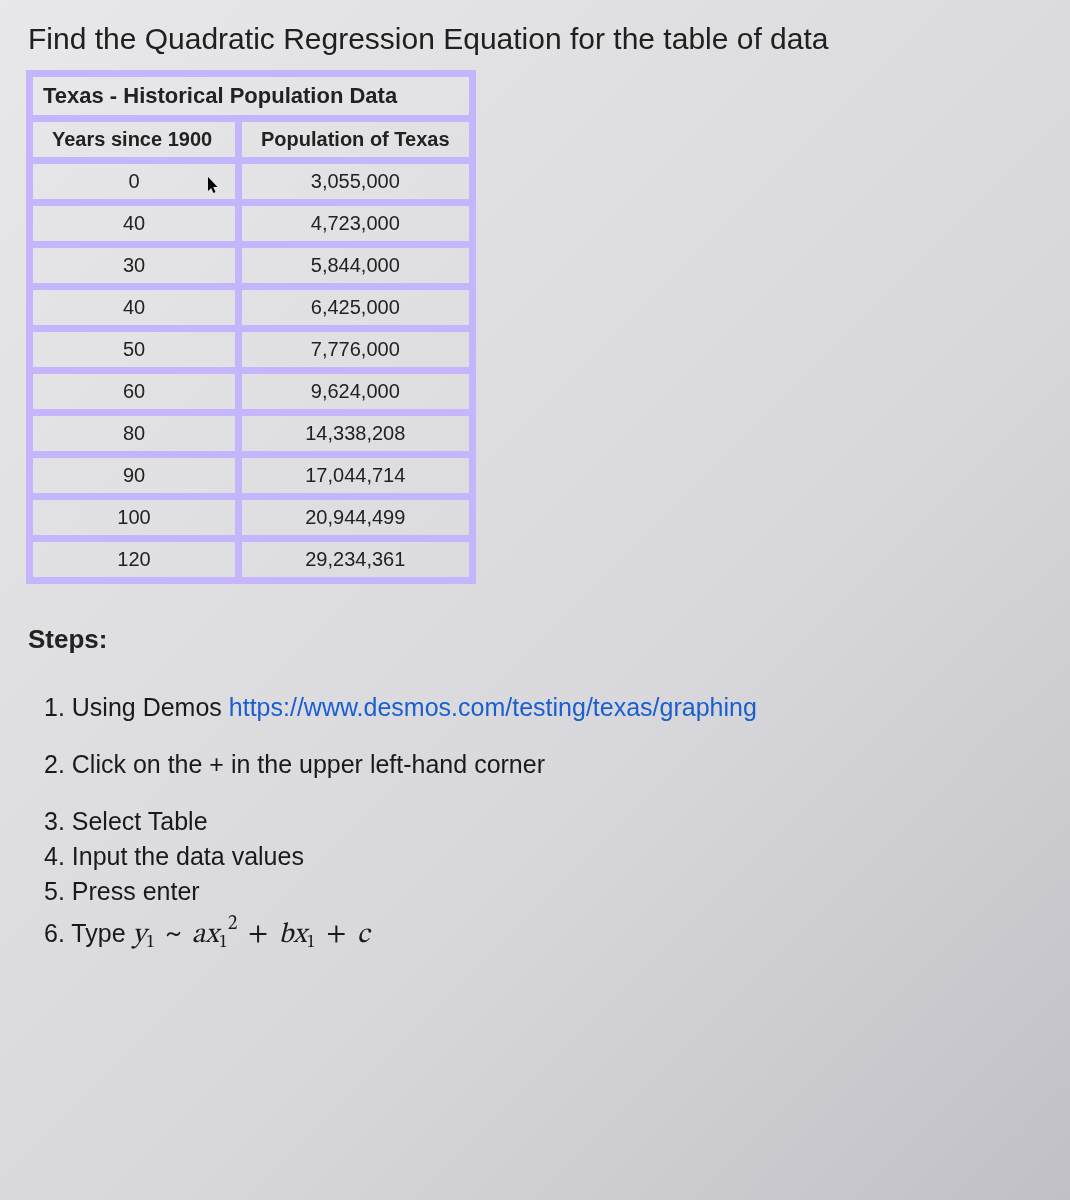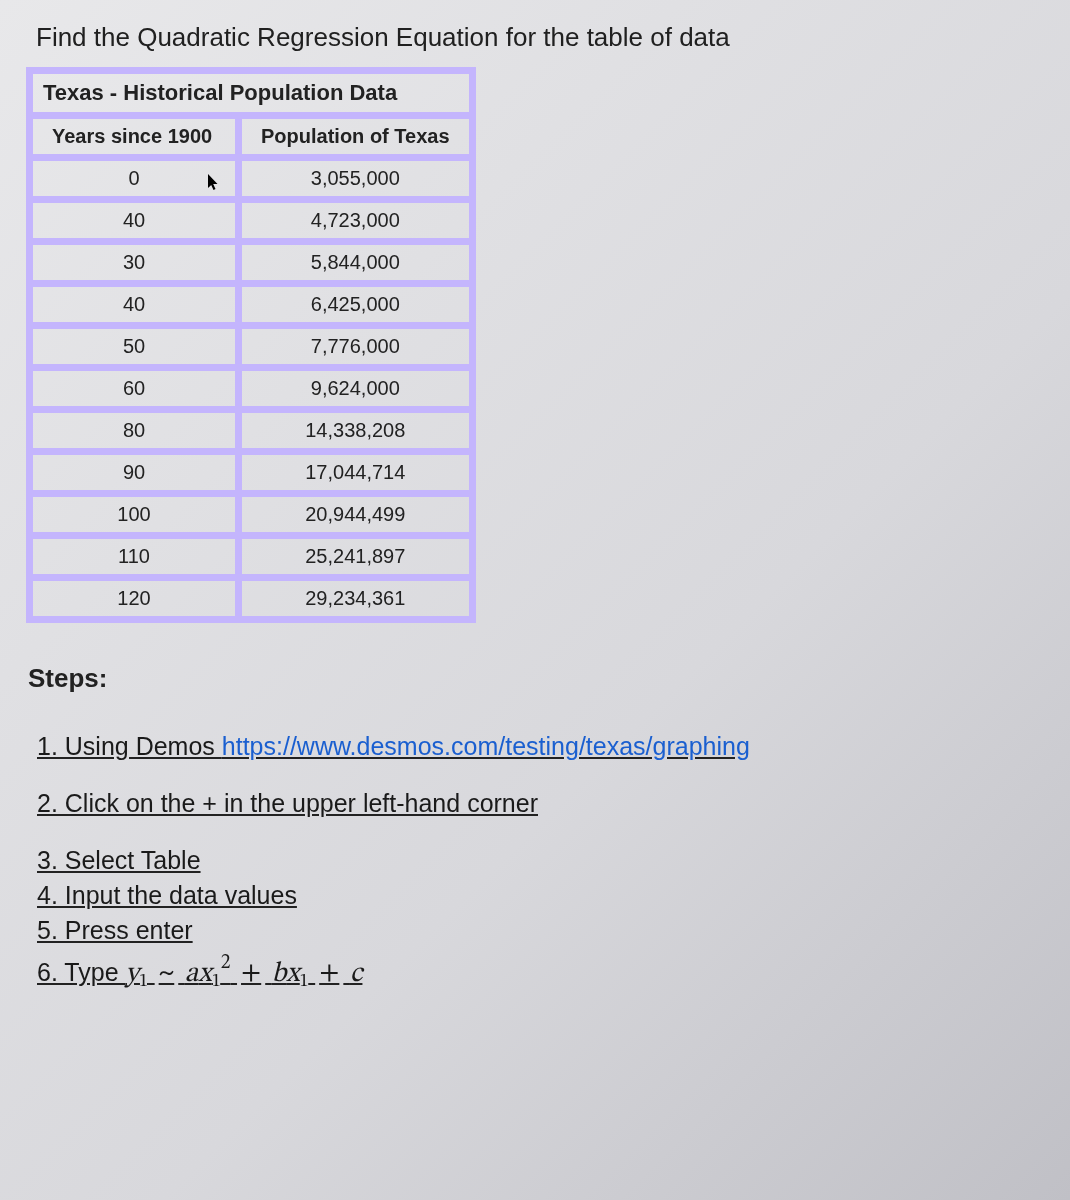--- a/index.html
+++ b/index.html
@@ -9,23 +9,23 @@
     height: 1200px;
     background: linear-gradient(135deg, #e8e8ea 0%, #d8d8dc 60%, #c0c0c6 100%);
     font-family: Arial, Helvetica, sans-serif;
     color: #222;
     overflow: hidden;
   }
   .page {
     padding: 16px 28px 28px 28px;
   }
   .title {
-    font-size: 26px;
+    font-size: 30px;
     font-weight: 400;
-    margin: 6px 0 14px 8px;
+    margin: 6px 0 14px 0;
     color: #202020;
   }
   .data-table {
     border-collapse: collapse;
     background: rgba(255,255,255,0.02);
     margin-left: -2px;
   }
   .data-table th, .data-table td {
     border: 7px solid #c4b5fd;
     font-size: 20px;
@@ -59,22 +59,21 @@
   }
   .steps-heading {
     font-size: 26px;
     font-weight: 700;
     margin-top: 36px;
     margin-bottom: 38px;
   }
   .steps {
     list-style: none;
     padding: 0;
-    margin: 9px;
-    text-decoration: underline;
+    margin: 16px;
   }
   .steps li {
     font-size: 25px;
     margin: 0 0 28px 0;
     color: #1a1a1a;
   }
   .steps li.tight {
     margin-bottom: 6px;
   }
   .link {
@@ -154,24 +153,20 @@
           </tr>
       <tr>
             <td>90</td>
             <td>17,044,714</td>
           </tr>
       <tr>
             <td>100</td>
             <td>20,944,499</td>
           </tr>
       <tr>
-            <td>110</td>
-            <td>25,241,897</td>
-          </tr>
-      <tr>
             <td>120</td>
             <td>29,234,361</td>
           </tr>
     </tbody>
       </table>
   </div>
 
   <div class="steps-heading">Steps:</div>
 
   <ul class="steps">

